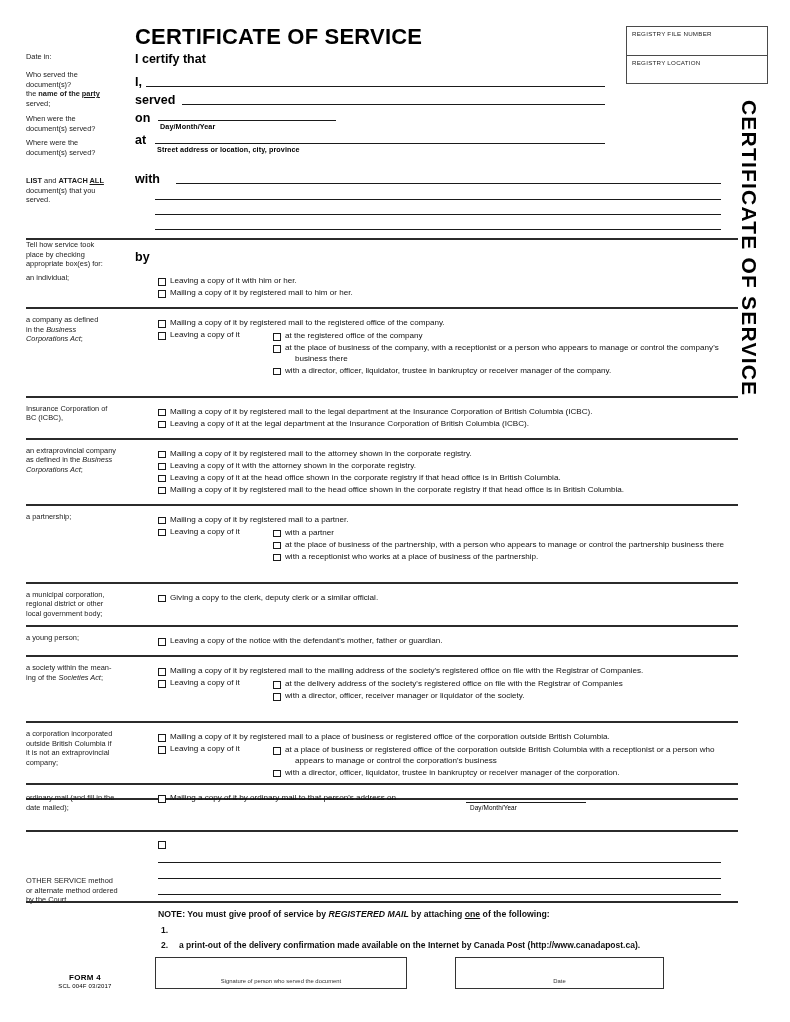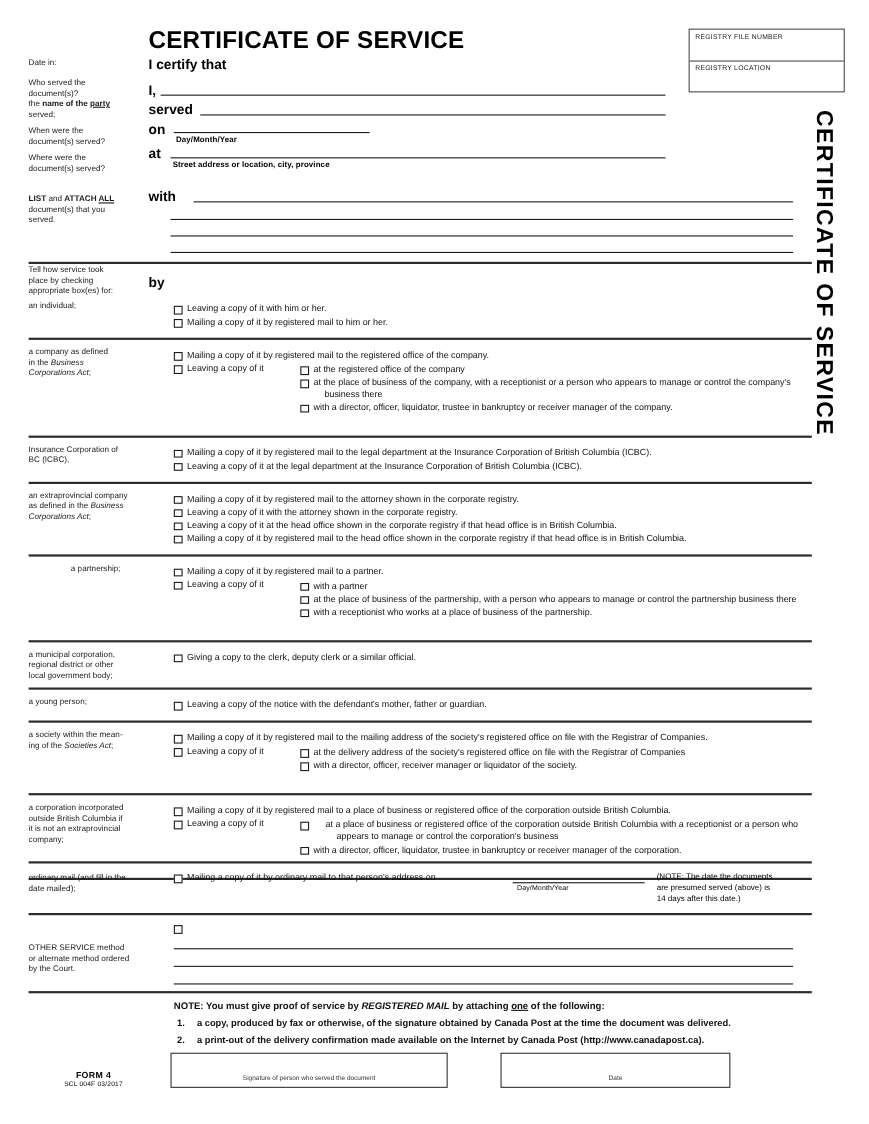--- a/index.html
+++ b/index.html
@@ -168,21 +168,21 @@
       <div class="lbl" style="top: 445.5px;">an extraprovincial company<br>as defined in the <i>Business</i><br><i>Corporations Act</i>;</div>
       <div class="cb" style="left: 158px; top: 450.5px;"></div>
       <div class="txt" style="left: 170px; top: 448.5px; width: 560px;">Mailing a copy of it by registered mail to the attorney shown in the corporate registry.</div>
       <div class="cb" style="left: 158px; top: 462.5px;"></div>
       <div class="txt" style="left: 170px; top: 460.5px; width: 560px;">Leaving a copy of it with the attorney shown in the corporate registry.</div>
       <div class="cb" style="left: 158px; top: 474.5px;"></div>
       <div class="txt" style="left: 170px; top: 472.5px; width: 560px;">Leaving a copy of it at the head office shown in the corporate registry if that head office is in British Columbia.</div>
       <div class="cb" style="left: 158px; top: 486.5px;"></div>
       <div class="txt" style="left: 170px; top: 484.5px; width: 560px;">Mailing a copy of it by registered mail to the head office shown in the corporate registry if that head office is in British Columbia.</div>
       <div class="div-thick" style="top: 503.5px;"></div>
-      <div class="lbl" style="top: 511.5px; text-align: center;">a partnership;</div>
+      <div class="lbl" style="top: 511.5px;">a partnership;</div>
       <div class="cb" style="left: 158px; top: 516.5px;"></div>
       <div class="txt" style="left: 170px; top: 514.5px; width: 560px;">Mailing a copy of it by registered mail to a partner.</div>
       <div class="cb" style="left: 158px; top: 528.5px;"></div>
       <div class="txt" style="left: 170px; top: 526.5px; width: 110px;">Leaving a copy of it</div>
       <div class="cb" style="left: 273px; top: 529.5px;"></div>
       <div class="txt" style="left: 285px; top: 527.5px; width: 450px; text-indent: 0px;">with a partner</div>
       <div class="cb" style="left: 273px; top: 541.5px;"></div>
       <div class="txt" style="left: 285px; top: 539.5px; width: 450px; text-indent: 0px;">at the place of business of the partnership, with a person who appears to manage or control the partnership business there</div>
       <div class="cb" style="left: 273px; top: 553.5px;"></div>
       <div class="txt" style="left: 285px; top: 551.5px; width: 450px; text-indent: 0px;">with a receptionist who works at a place of business of the partnership.</div>
@@ -204,58 +204,52 @@
       <div class="txt" style="left: 285px; top: 679.3px; width: 450px; text-indent: 0px;">at the delivery address of the society's registered office on file with the Registrar of Companies</div>
       <div class="cb" style="left: 273px; top: 693.3px;"></div>
       <div class="txt" style="left: 285px; top: 691.3px; width: 450px; text-indent: 0px;">with a director, officer, receiver manager or liquidator of the society.</div>
       <div class="div-thick" style="top: 721.3px;"></div>
       <div class="lbl" style="top: 729.3px;">a corporation incorporated<br>outside British Columbia if<br>it is not an extraprovincial<br>company;</div>
       <div class="cb" style="left: 158px; top: 734.3px;"></div>
       <div class="txt" style="left: 170px; top: 732.3px; width: 560px;">Mailing a copy of it by registered mail to a place of business or registered office of the corporation outside British Columbia.</div>
       <div class="cb" style="left: 158px; top: 746.3px;"></div>
       <div class="txt" style="left: 170px; top: 744.3px; width: 110px;">Leaving a copy of it</div>
       <div class="cb" style="left: 273px; top: 747.3px;"></div>
-      <div class="txt" style="left: 285px; top: 745.3px; width: 450px; text-indent: -10px; padding-left: 10px; margin-left: 11px;">at a place of business or registered office of the corporation outside British Columbia with a receptionist or a person who appears to manage or control the corporation's business</div>
+      <div class="txt" style="left: 285px; top: 745.3px; width: 450px; text-indent: -10px; padding-left: 10px;">at a place of business or registered office of the corporation outside British Columbia with a receptionist or a person who appears to manage or control the corporation's business</div>
       <div class="cb" style="left: 273px; top: 769.8px;"></div>
       <div class="txt" style="left: 285px; top: 767.8px; width: 450px; text-indent: 0px;">with a director, officer, liquidator, trustee in bankruptcy or receiver manager of the corporation.</div>
       <div class="div-thick" style="top: 797.8px;"></div>
     </div>
 
   <div class="div-thick" style="top:783px;"></div>
   <div class="lbl" style="top:793px;">
     <span>ordinary mail (and fill in the</span><br>
     <span>date mailed);</span>
   </div>
   <div class="cb" style="left:158px; top:795px;"></div>
   <div class="txt" style="left:170px; top:793px; width:300px;">Mailing a copy of it by ordinary mail to that person's address on</div>
   <div class="rule" style="left:466px; top:802px; width:120px;"></div>
   <div class="sub" style="left:470px; top:804px; font-weight:normal; font-size:6.4px;">Day/Month/Year</div>
-  <div class="note-r" style="left:597px; top:792px;">
-    <span>(NOTE: The date the documents</span><br>
-    <span>are presumed served (above) is</span><br>
-    <span>14 days after this date.)</span>
-  </div>
 
   <div class="div-thick" style="top:830px;"></div>
   <div class="cb" style="left:158px; top:841px;"></div>
-  <div class="lbl" style="top:857px;">
+  <div class="lbl" style="top:876px;">
     <span>OTHER SERVICE method</span><br>
     <span>or alternate method ordered</span><br>
     <span>by the Court.</span>
   </div>
   <div class="rule" style="left:158px; top:862px; width:563px;"></div>
   <div class="rule" style="left:158px; top:878px; width:563px;"></div>
   <div class="rule" style="left:158px; top:894px; width:563px;"></div>
 
   <div class="div-thick" style="top:901px;"></div>
   <div class="txt" style="left:158px; top:909px; width:560px; font-size:8.7px;">
     <b>NOTE: You must give proof of service by </b><b style="font-style:italic;">REGISTERED MAIL</b><b> by attaching </b><b class="u">one</b><b> of the following:</b>
   </div>
   <div class="txt" style="left:161px; top:925px; font-size:8.5px; font-weight:bold;">1.</div>
-  <div class="txt" style="left:179px; top:925px; width:560px; font-size:8.5px; font-weight:bold;">a copy, produced by fax or otherwise, of the signature obtained by Canada Post at the time the document was delivered.</div>
   <div class="txt" style="left:161px; top:940px; font-size:8.5px; font-weight:bold;">2.</div>
   <div class="txt" style="left:179px; top:940px; width:560px; font-size:8.5px; font-weight:bold;">a print-out of the delivery confirmation made available on the Internet by Canada Post (http://www.canadapost.ca).</div>
 
   <div class="sigbox" style="left:155px; top:957px; width:252px; height:32px;"></div>
   <div class="sigcap" style="left:155px; top:978px; width:252px;">Signature of person who served the document</div>
   <div class="sigbox" style="left:455px; top:957px; width:209px; height:32px;"></div>
   <div class="sigcap" style="left:455px; top:978px; width:209px;">Date</div>
 
   <div class="formno" style="left:40px; top:973px; width:90px;">
     <div class="f1">FORM 4</div>

